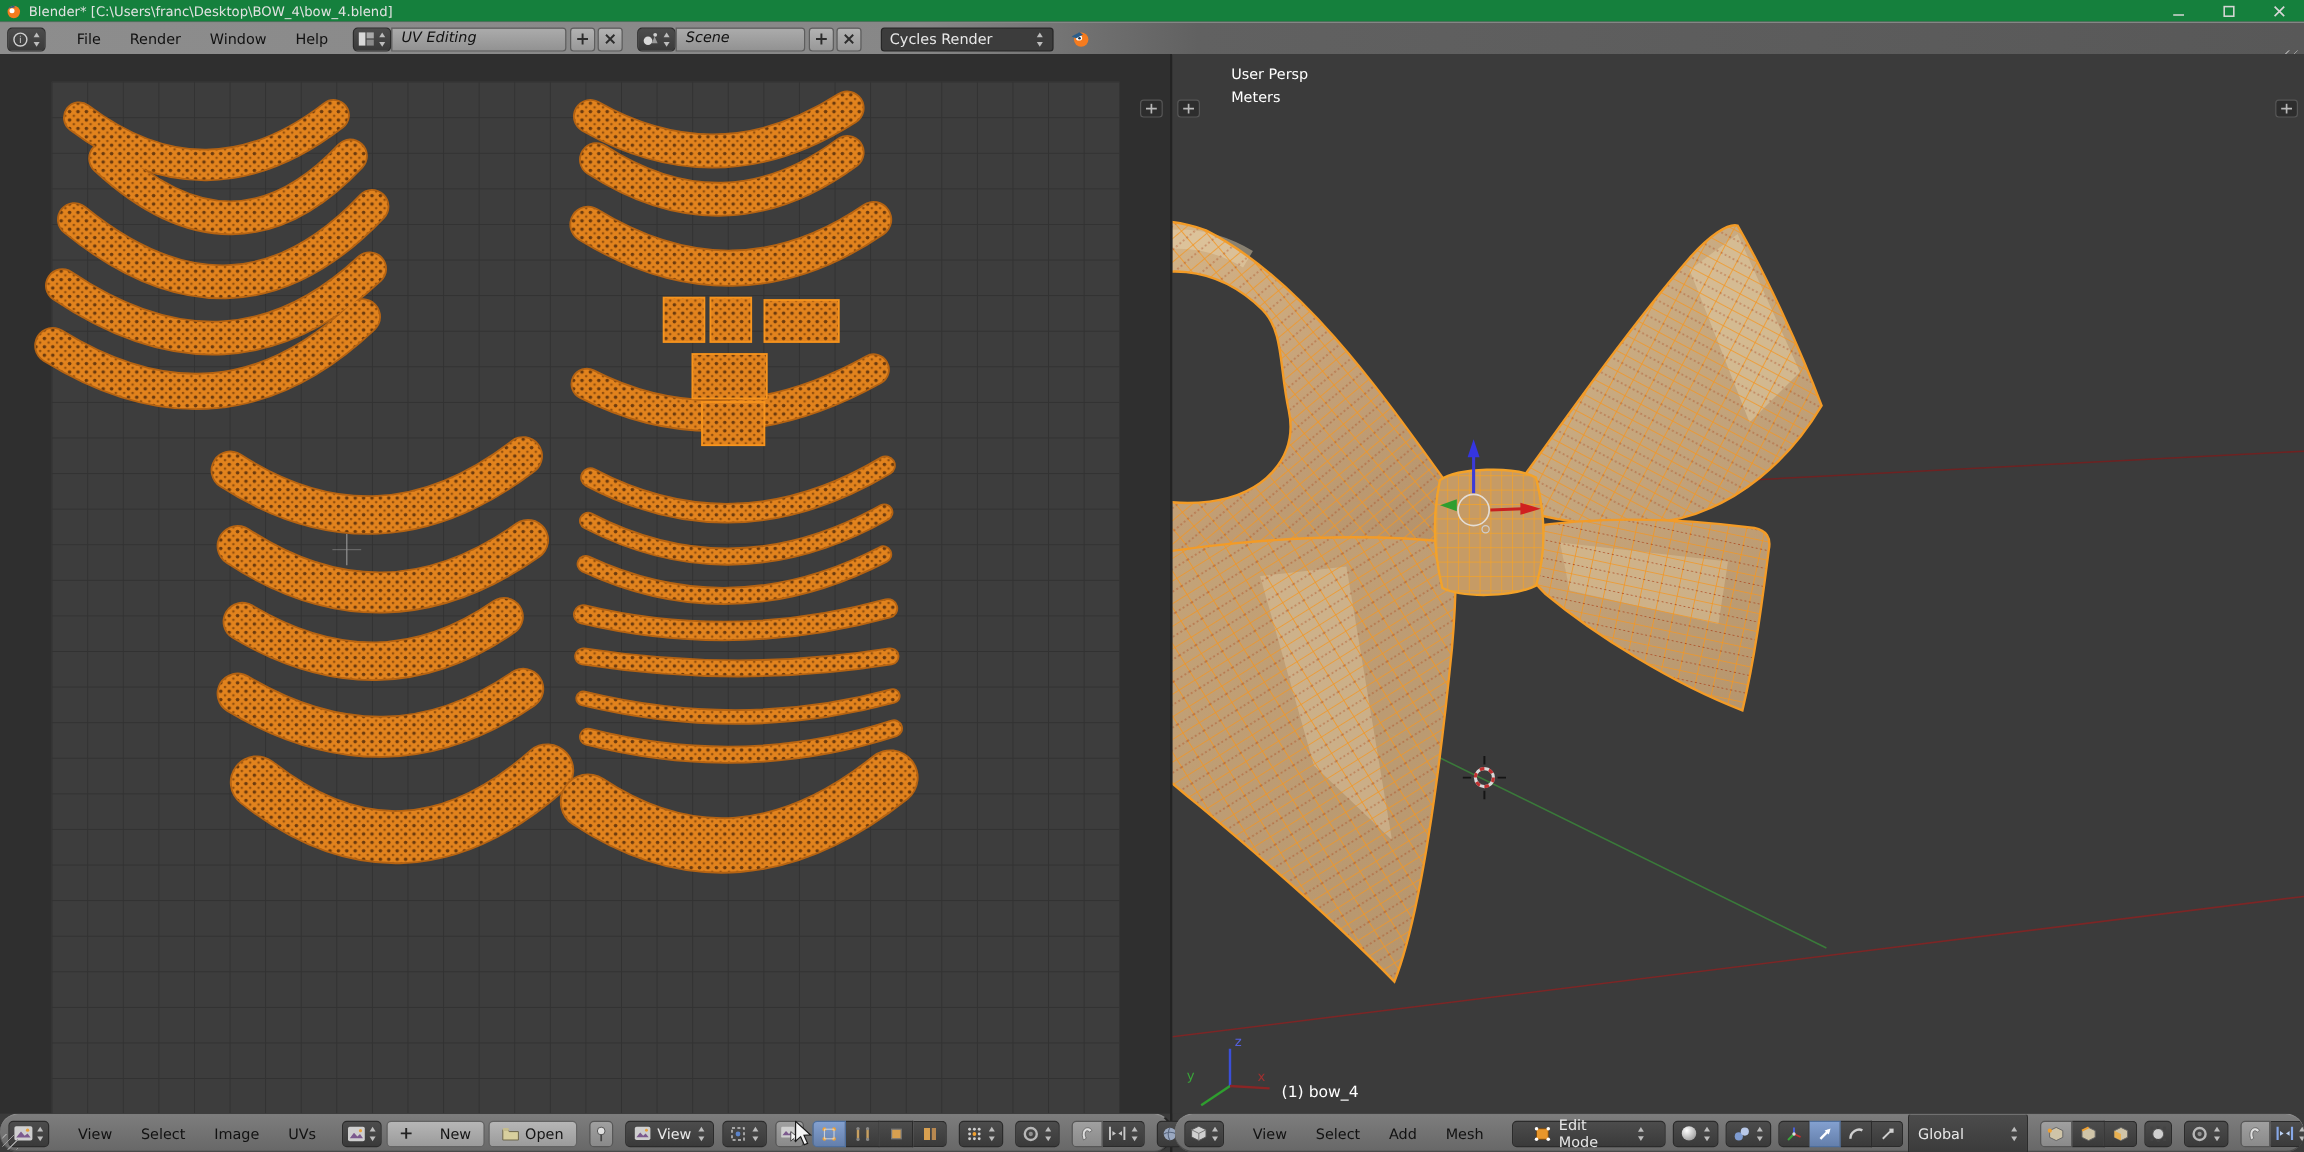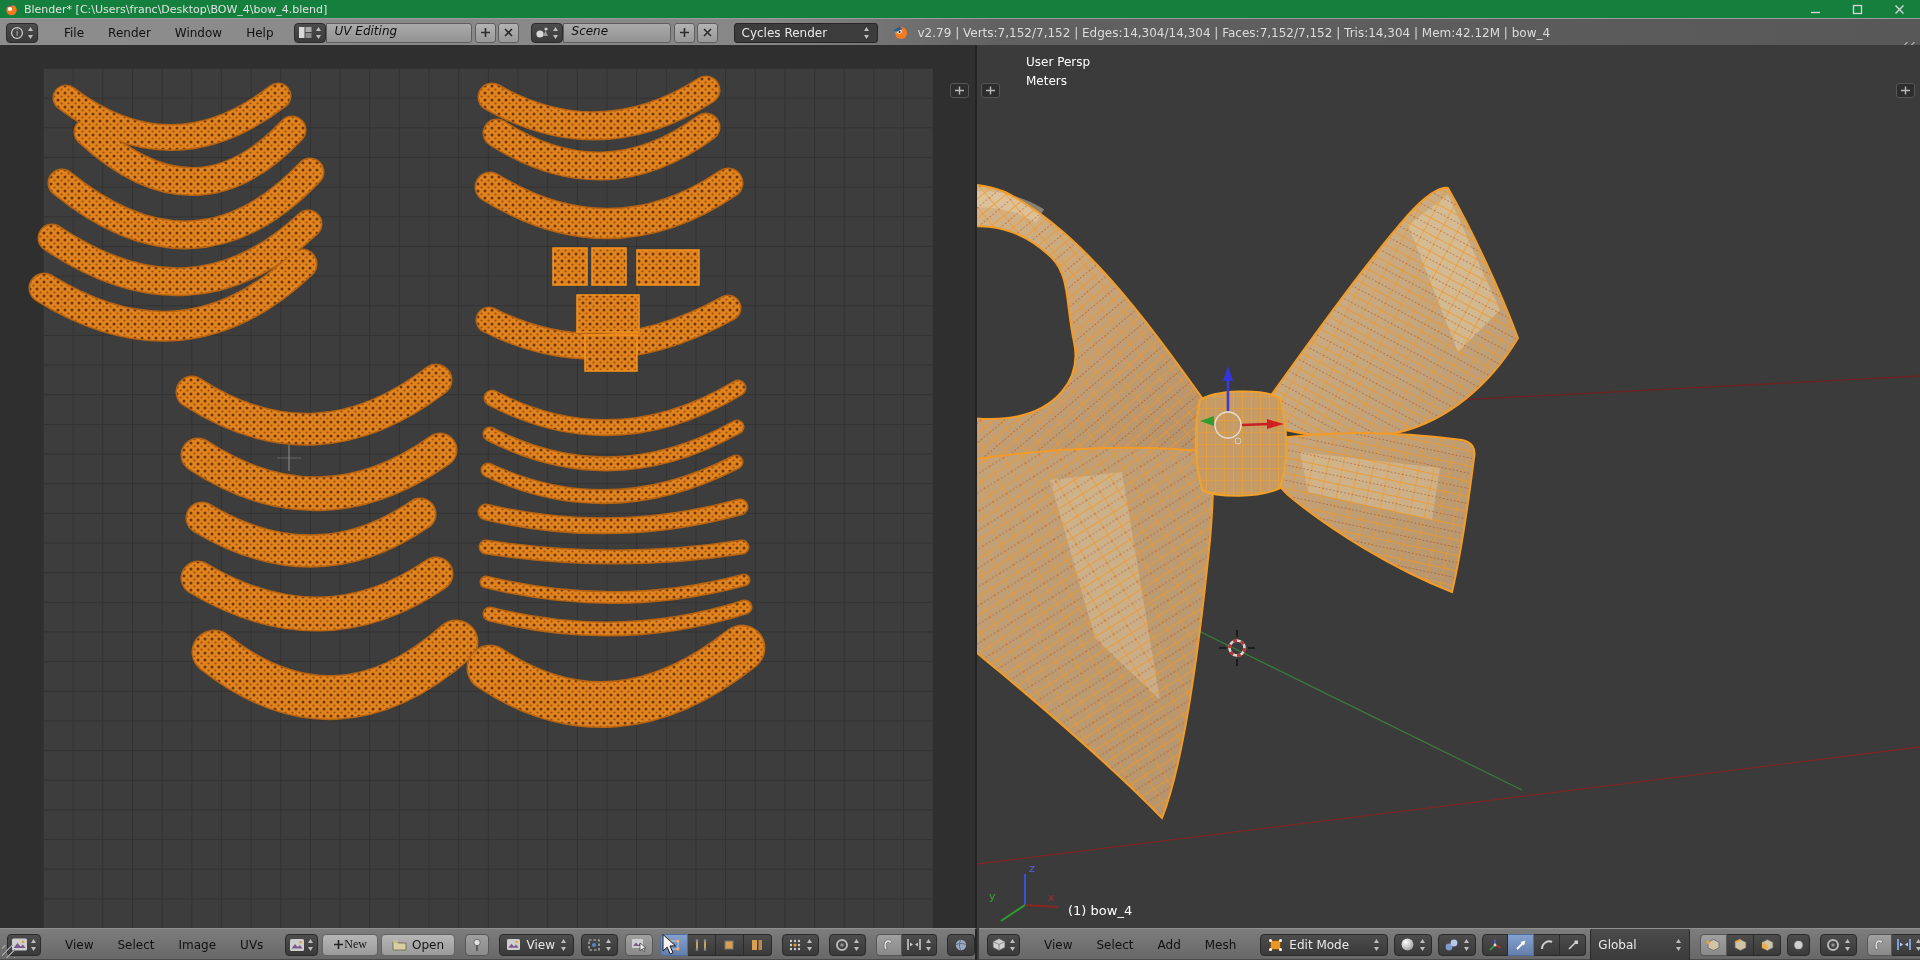--- a/index.html
+++ b/index.html
@@ -40,21 +40,21 @@
      background-size:29.67px 29.67px;}
   .divider{position:absolute;left:975px;top:45px;width:2px;height:915px;background:#232323;}
   .v3dregion{position:absolute;left:977px;top:45px;width:943px;height:883px;background:#3b3b3b;overflow:hidden;}
   .ovtext{position:absolute;color:#ffffff;font-size:12px;margin-left:15px;}
   
   .rarrow{position:absolute;width:17px;height:13px;background:#2d2d2d;border:1px solid #565656;border-radius:3px;
      display:flex;align-items:center;justify-content:center;}
   
   .bheader{position:absolute;top:928px;height:32px;background:linear-gradient(#7d7d7d,#676767);
      border-top:1px solid #8f8f8f;box-shadow:inset 0 -1px 0 #4a4a4a;display:flex;align-items:center;
-     font-size:12px;color:#141414;box-sizing:border-box;}
+     font-size:12px;color:#141414;box-sizing:border-box;border-radius:15px;}
   .uvheader{left:0;width:977px;border-right:2px solid #252525;}
   .v3dheader{left:979px;right:0;overflow:hidden;}
   .bheader .tbtn{height:22px;}
   .grip{position:absolute;width:13px;height:13px;
      background:repeating-linear-gradient(135deg,transparent 0 2px,#9d9d9d 2px 3px,transparent 3px 5px);}
   .cursor-arrow{position:absolute;left:662px;top:934px;z-index:99;}
   svg{display:block;}
 </style>
 </head>
 <body>
@@ -162,21 +162,20 @@
   </div>
 
   <span style="margin-left:14px;display:flex;">
     <svg width="17" height="15" viewBox="0 0 17 15">
         <circle cx="9" cy="8" r="6" fill="#f57b1e"></circle>
         <ellipse cx="7.2" cy="6.6" rx="2.6" ry="2.2" fill="#fff"></ellipse>
         <path d="M1,5.5 L7.5,1.8 L10.5,3.8 L5,6.8 Z" fill="#2a5d8a"></path>
         <circle cx="7.6" cy="6.9" r="1.1" fill="#234"></circle>
       </svg>
   </span>
-  <span class="stats">v2.79 | Verts:7,152/7,152 | Edges:14,304/14,304 | Faces:7,152/7,152 | Tris:14,304 | Mem:42.12M | bow_4</span>
   <div class="grip" style="right:3px;top:23px;"></div>
 </div>
 
 <div class="uvregion">
   <div class="uvgrid"></div>
   <svg class="abs" style="left:0;top:0;" width="977" height="883" viewBox="0 45 977 883">
     <defs>
       <pattern id="uvtex" width="7" height="7" patternUnits="userSpaceOnUse">
         <rect width="7" height="7" fill="#e2831d"></rect>
         <circle cx="2" cy="2" r="1.5" fill="#6b3a0e"></circle>
@@ -414,21 +413,21 @@
     <svg width="16" height="14" viewBox="0 0 16 14">
         <rect x="1" y="1" width="14" height="12" rx="1.5" fill="#cfcfcf"></rect>
         <path d="M2.5,10.5 L6,6 L8.8,9 L11,7 L13.5,10.5 Z" fill="#7c5a8e"></path>
         <circle cx="11.4" cy="4.2" r="1.3" fill="#e8a13a"></circle>
       </svg>
     <svg width="7" height="14" viewBox="0 0 7 14">
         <path d="M3.5,1 L6,5 H1 Z" fill="#bdbdbd"></path>
         <path d="M3.5,13 L1,9 H6 Z" fill="#bdbdbd"></path>
       </svg>
   </div>
-  <div class="tbtn light" style="margin-left:4px;padding:0 10px;gap:0;font-family:Liberation Serif, serif;">
+  <div class="tbtn light" style="margin-left:4px;padding:0 10px;gap:22px;">
     <svg width="11" height="11">
         <path d="M5.5,1 V10 M1,5.5 H10" stroke="#222" stroke-width="1.6"></path>
       </svg>
     <span>New</span>
   </div>
   <div class="tbtn light" style="margin-left:3px;padding:0 10px;gap:5px;">
     <svg width="15" height="12" viewBox="0 0 15 12">
         <path d="M1,2.5 L5,2.5 L6.3,4 L14,4 L14,11 L1,11 Z" fill="#d8cf9e" stroke="#6a6248" stroke-width="0.8"></path>
         <rect x="1" y="1" width="5" height="2.4" rx="0.8" fill="#c5bc8c"></rect>
       </svg>
@@ -577,21 +576,21 @@
     <svg width="7" height="14" viewBox="0 0 7 14">
         <path d="M3.5,1 L6,5 H1 Z" fill="#bdbdbd"></path>
         <path d="M3.5,13 L1,9 H6 Z" fill="#bdbdbd"></path>
       </svg>
   </div>
   <span class="hmenu" style="margin-left:12px;">View</span>
   <span class="hmenu">Select</span>
   <span class="hmenu">Add</span>
   <span class="hmenu">Mesh</span>
 
-  <div class="tbtn" style="margin-left:12px;padding:0 7px;gap:6px;min-width:128px;">
+  <div class="tbtn" style="margin-left:12px;padding:0 17px;gap:6px;min-width:128px;">
     <svg width="15" height="14" viewBox="0 0 15 14">
         <rect x="2.5" y="2.5" width="10" height="9" fill="#e8962a" stroke="#7a4a10" stroke-width="0.8"></rect>
         <g fill="#fff">
           <circle cx="2.5" cy="2.5" r="1.5"></circle>
           <circle cx="12.5" cy="2.5" r="1.5"></circle>
           <circle cx="2.5" cy="11.5" r="1.5"></circle>
           <circle cx="12.5" cy="11.5" r="1.5"></circle>
         </g>
       </svg>
     <span style="color:#e8e8e8;">Edit Mode</span>

